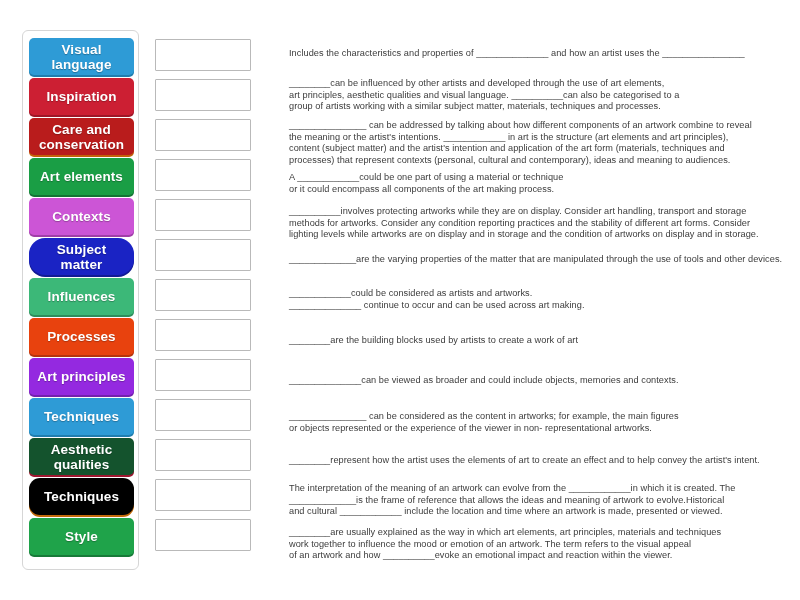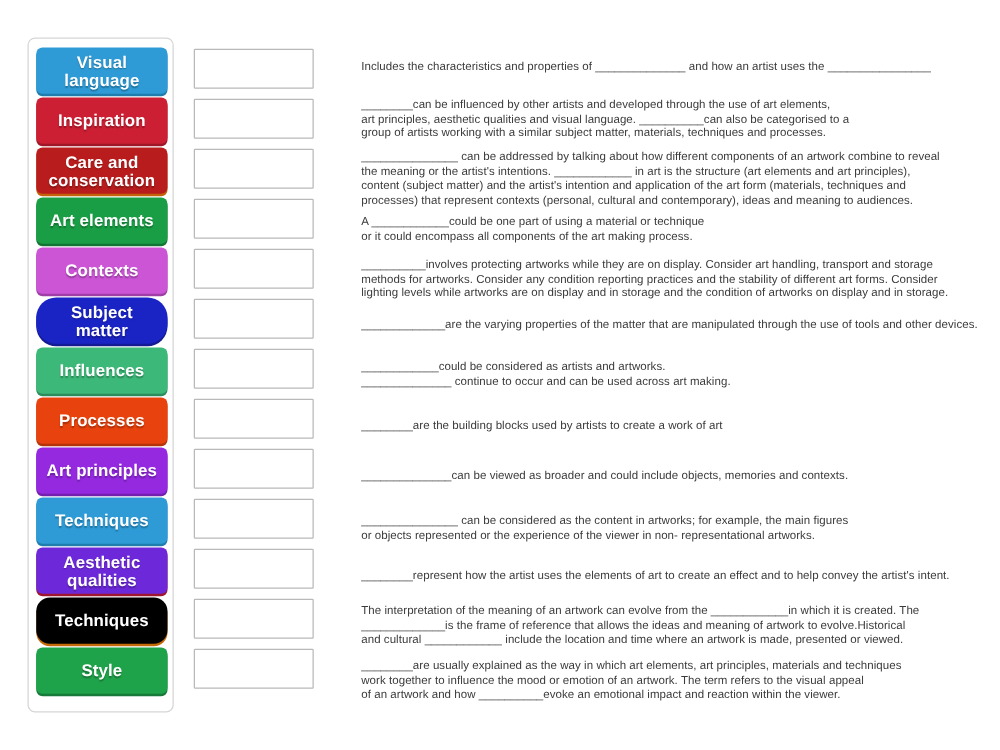--- a/index.html
+++ b/index.html
@@ -130,21 +130,21 @@
       </div>
       <div class="tile" style="background: rgb(232, 66, 14); box-shadow: rgb(181, 51, 11) 0px 2px 0px;">
         <span class="tile-label">Processes</span>
       </div>
       <div class="tile" style="background: rgb(148, 41, 224); box-shadow: rgb(115, 32, 174) 0px 2px 0px;">
         <span class="tile-label">Art principles</span>
       </div>
       <div class="tile" style="background: rgb(46, 155, 214); box-shadow: rgb(31, 125, 174) 0px 2px 0px;">
         <span class="tile-label">Techniques</span>
       </div>
-      <div class="tile" style="background: #6d28d9; box-shadow: rgb(158, 22, 47) 0px 2px 0px;">
+      <div class="tile" style="background: #14532d; box-shadow: rgb(158, 22, 47) 0px 2px 0px;">
         <span class="tile-label">Aesthetic
 qualities</span>
       </div>
       <div class="tile" style="background: #000000; box-shadow: rgb(194, 106, 10) 0px 2px 0px; border-radius: 11px;">
         <span class="tile-label">Techniques</span>
       </div>
       <div class="tile" style="background: rgb(31, 163, 74); box-shadow: rgb(23, 122, 56) 0px 2px 0px;">
         <span class="tile-label">Style</span>
       </div>
     </div>

